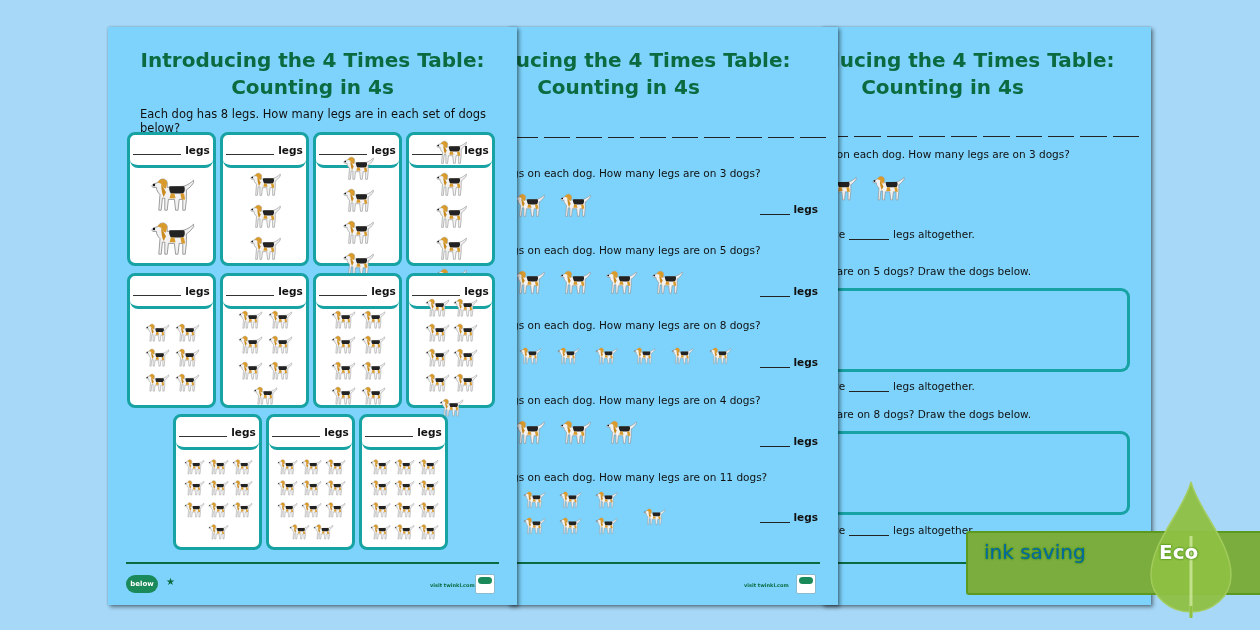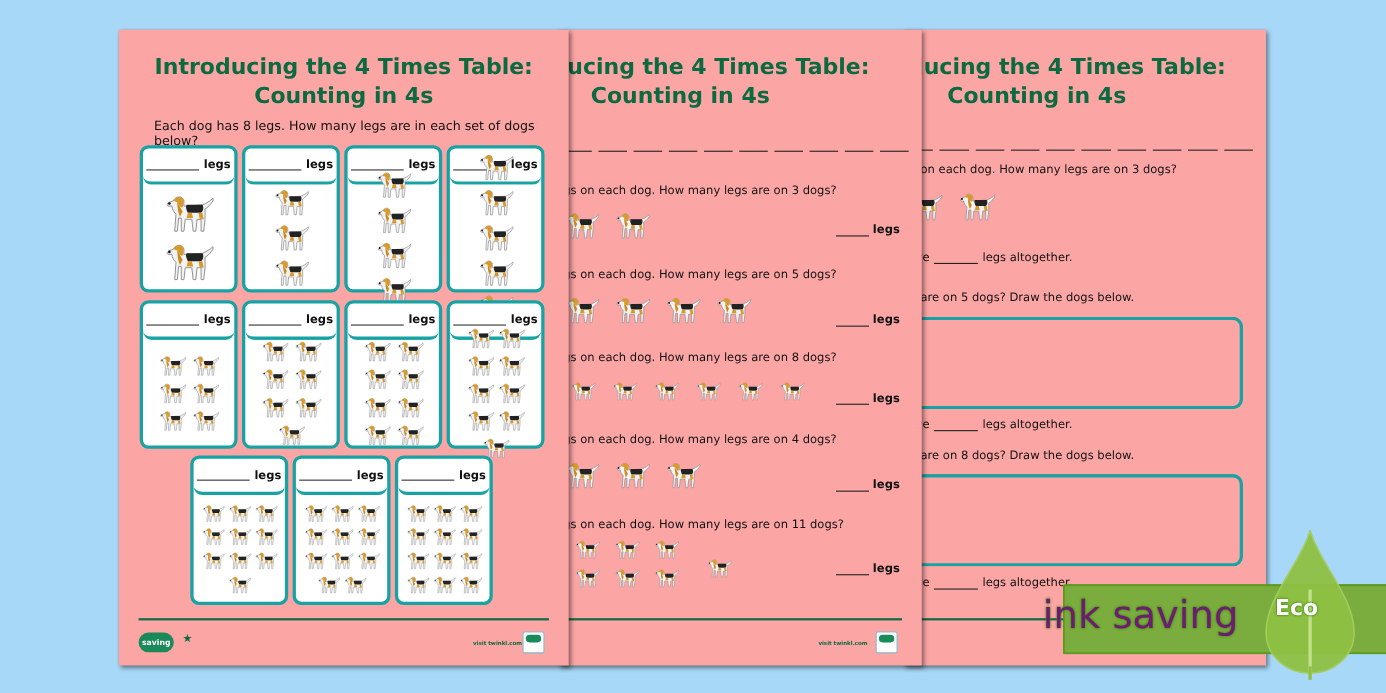--- a/index.html
+++ b/index.html
@@ -1,20 +1,20 @@
 <!DOCTYPE html>
 <html><head>
 <meta charset="utf-8">
 <style>
   * { box-sizing: border-box; margin: 0; padding: 0; }
   html, body { width: 1260px; height: 630px; overflow: hidden; }
   body { background: #a7d8f7; position: relative; font-family: "DejaVu Sans", sans-serif; }
 
   .page {
-    position: absolute; background: #fca5a5;
+    position: absolute; background: #7dd3fc;
     box-shadow: 2px 2px 4px rgba(0,0,0,0.45), 0 0 2px rgba(0,0,0,0.2);
     overflow: hidden;
   }
   #page3 { left: 822px; top: 27px; width: 329px; height: 578px; }
   #page2 { left: 508px; top: 27px; width: 330px; height: 578px; }
   #page1 { left: 108px; top: 27px; width: 409px; height: 578px; }
 
   .title {
     color: #0b6a3f; font-weight: bold; font-size: 20px; line-height: 27px;
     text-align: center; font-family: "DejaVu Sans", sans-serif;
@@ -68,21 +68,21 @@
     background: #fff; display: flex; align-items: flex-start; justify-content: center;
   }
   .badge::before { content: ""; width: 14px; height: 7px; margin-top: 2px; border-radius: 4px; background: #1a8a5a; }
 
   
   .eco-banner {
     position: absolute; left: 966px; top: 531px; width: 294px; height: 64px; background: #7aad3e;
     border: 2px solid #5c9a1f; border-right: none; border-radius: 3px 0 0 3px;
   }
   .eco-text {
-    position: absolute; left: 948px; top: 540px; font-size: 35px; color: #701a75; font-family: "DejaVu Sans", sans-serif;
+    position: absolute; left: 984px; top: 540px; font-size: 20px; color: #0369a1; font-family: "DejaVu Sans", sans-serif;
     text-shadow: 0 0 2px #3f8a10, 0 0 2px #3f8a10;
   }
   .eco-leaf { position: absolute; left: 1146px; top: 480px; }
   .eco-label {
     position: absolute; left: 1159px; top: 540px; font-size: 20px; font-weight: bold; color: #fff;
     text-shadow: 0 0 2px #3f8a10, 0 0 2px #3f8a10;
   }
 </style>
 </head>
 <body>
@@ -1400,21 +1400,21 @@
     <path d="M19 17 L 22 17 L 23 21 L 18 21 Z" fill="#d89a2b"></path>
     <path d="M27 17 L 30 17 L 31 22 L 28 22 Z" fill="#d89a2b"></path>
     <circle cx="5" cy="10" r="1" fill="#111"></circle>
   </svg>
           </span>
         </div>
       </div>
     </div>
 
   <div class="footer-line"></div>
-  <div class="logo">saving</div>
+  <div class="logo">below</div>
   <div class="star">★</div>
   <div class="visit" style="left:322px;">visit twinkl.com</div>
   <div class="badge" style="left:367px;"></div>
 </div>
 
 <div class="eco-banner"></div>
 <div class="eco-text">ink saving</div>
 <svg class="eco-leaf" width="90" height="140" viewBox="0 0 90 140">
   <path d="M45 2 C 38 30, 5 62, 5 95 C 5 117, 24 132, 45 132 C 66 132, 85 117, 85 95 C 85 62, 52 30, 45 2 Z" fill="#8fc043" stroke="#a4cd5c" stroke-width="1.5" opacity="0.95"></path>
   <line x1="45" y1="56" x2="45" y2="136" stroke="#c3e08d" stroke-width="3"></line>

